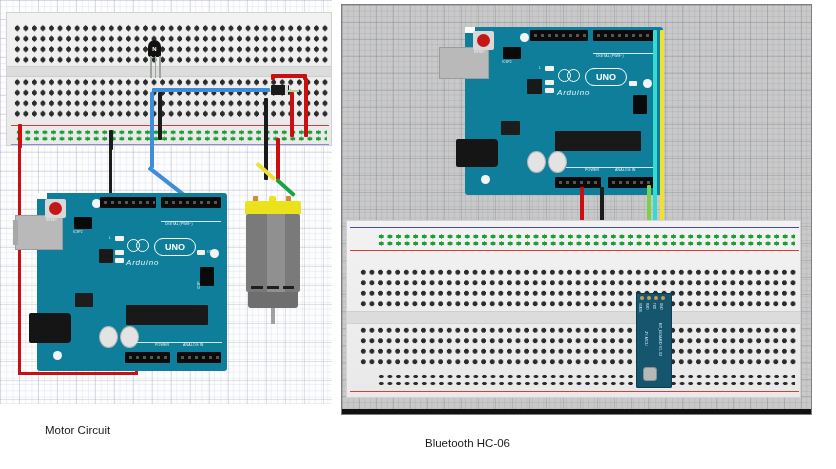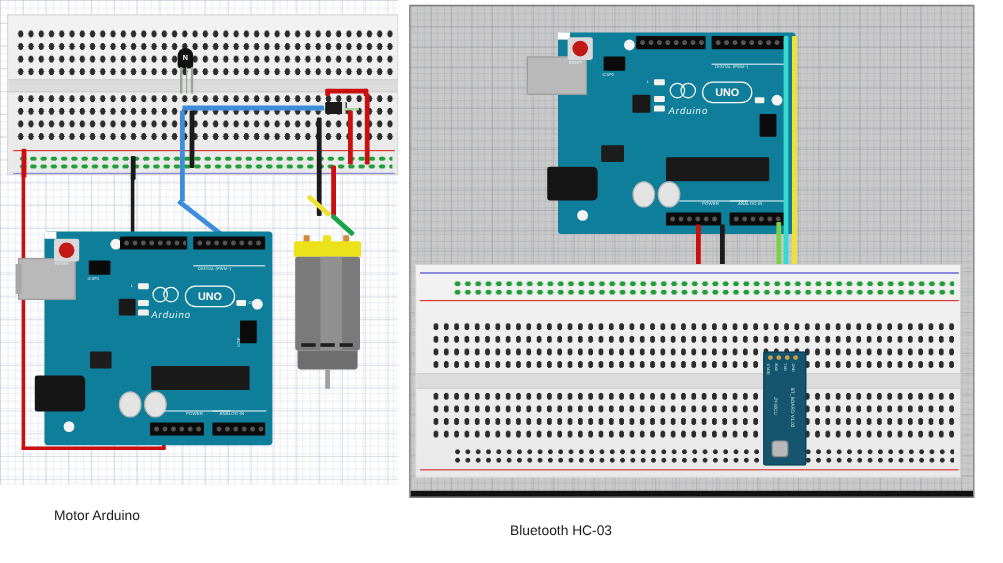--- a/index.html
+++ b/index.html
@@ -380,14 +380,14 @@
 
     <div class="hc-txt" style="left:13px;top:38px;">JY-MCU</div>
     <div class="hc-txt" style="left:27px;top:30px;">BT_BOARD V1.02</div>
 
     <div class="hc-can" style="left:7px;top:74px;width:14px;height:14px;"></div>
   </div>
 
   <div id="right-bottom-bar"></div>
 </div>
 
-<div class="caption" style="left:45px;top:424px;">Motor Arduino</div>
-<div class="caption" style="left:425px;top:437px;">Bluetooth HC-03</div>
+<div class="caption" style="left:45px;top:424px;">Motor Circuit</div>
+<div class="caption" style="left:425px;top:437px;">Bluetooth HC-06</div>
 
 </body></html>

